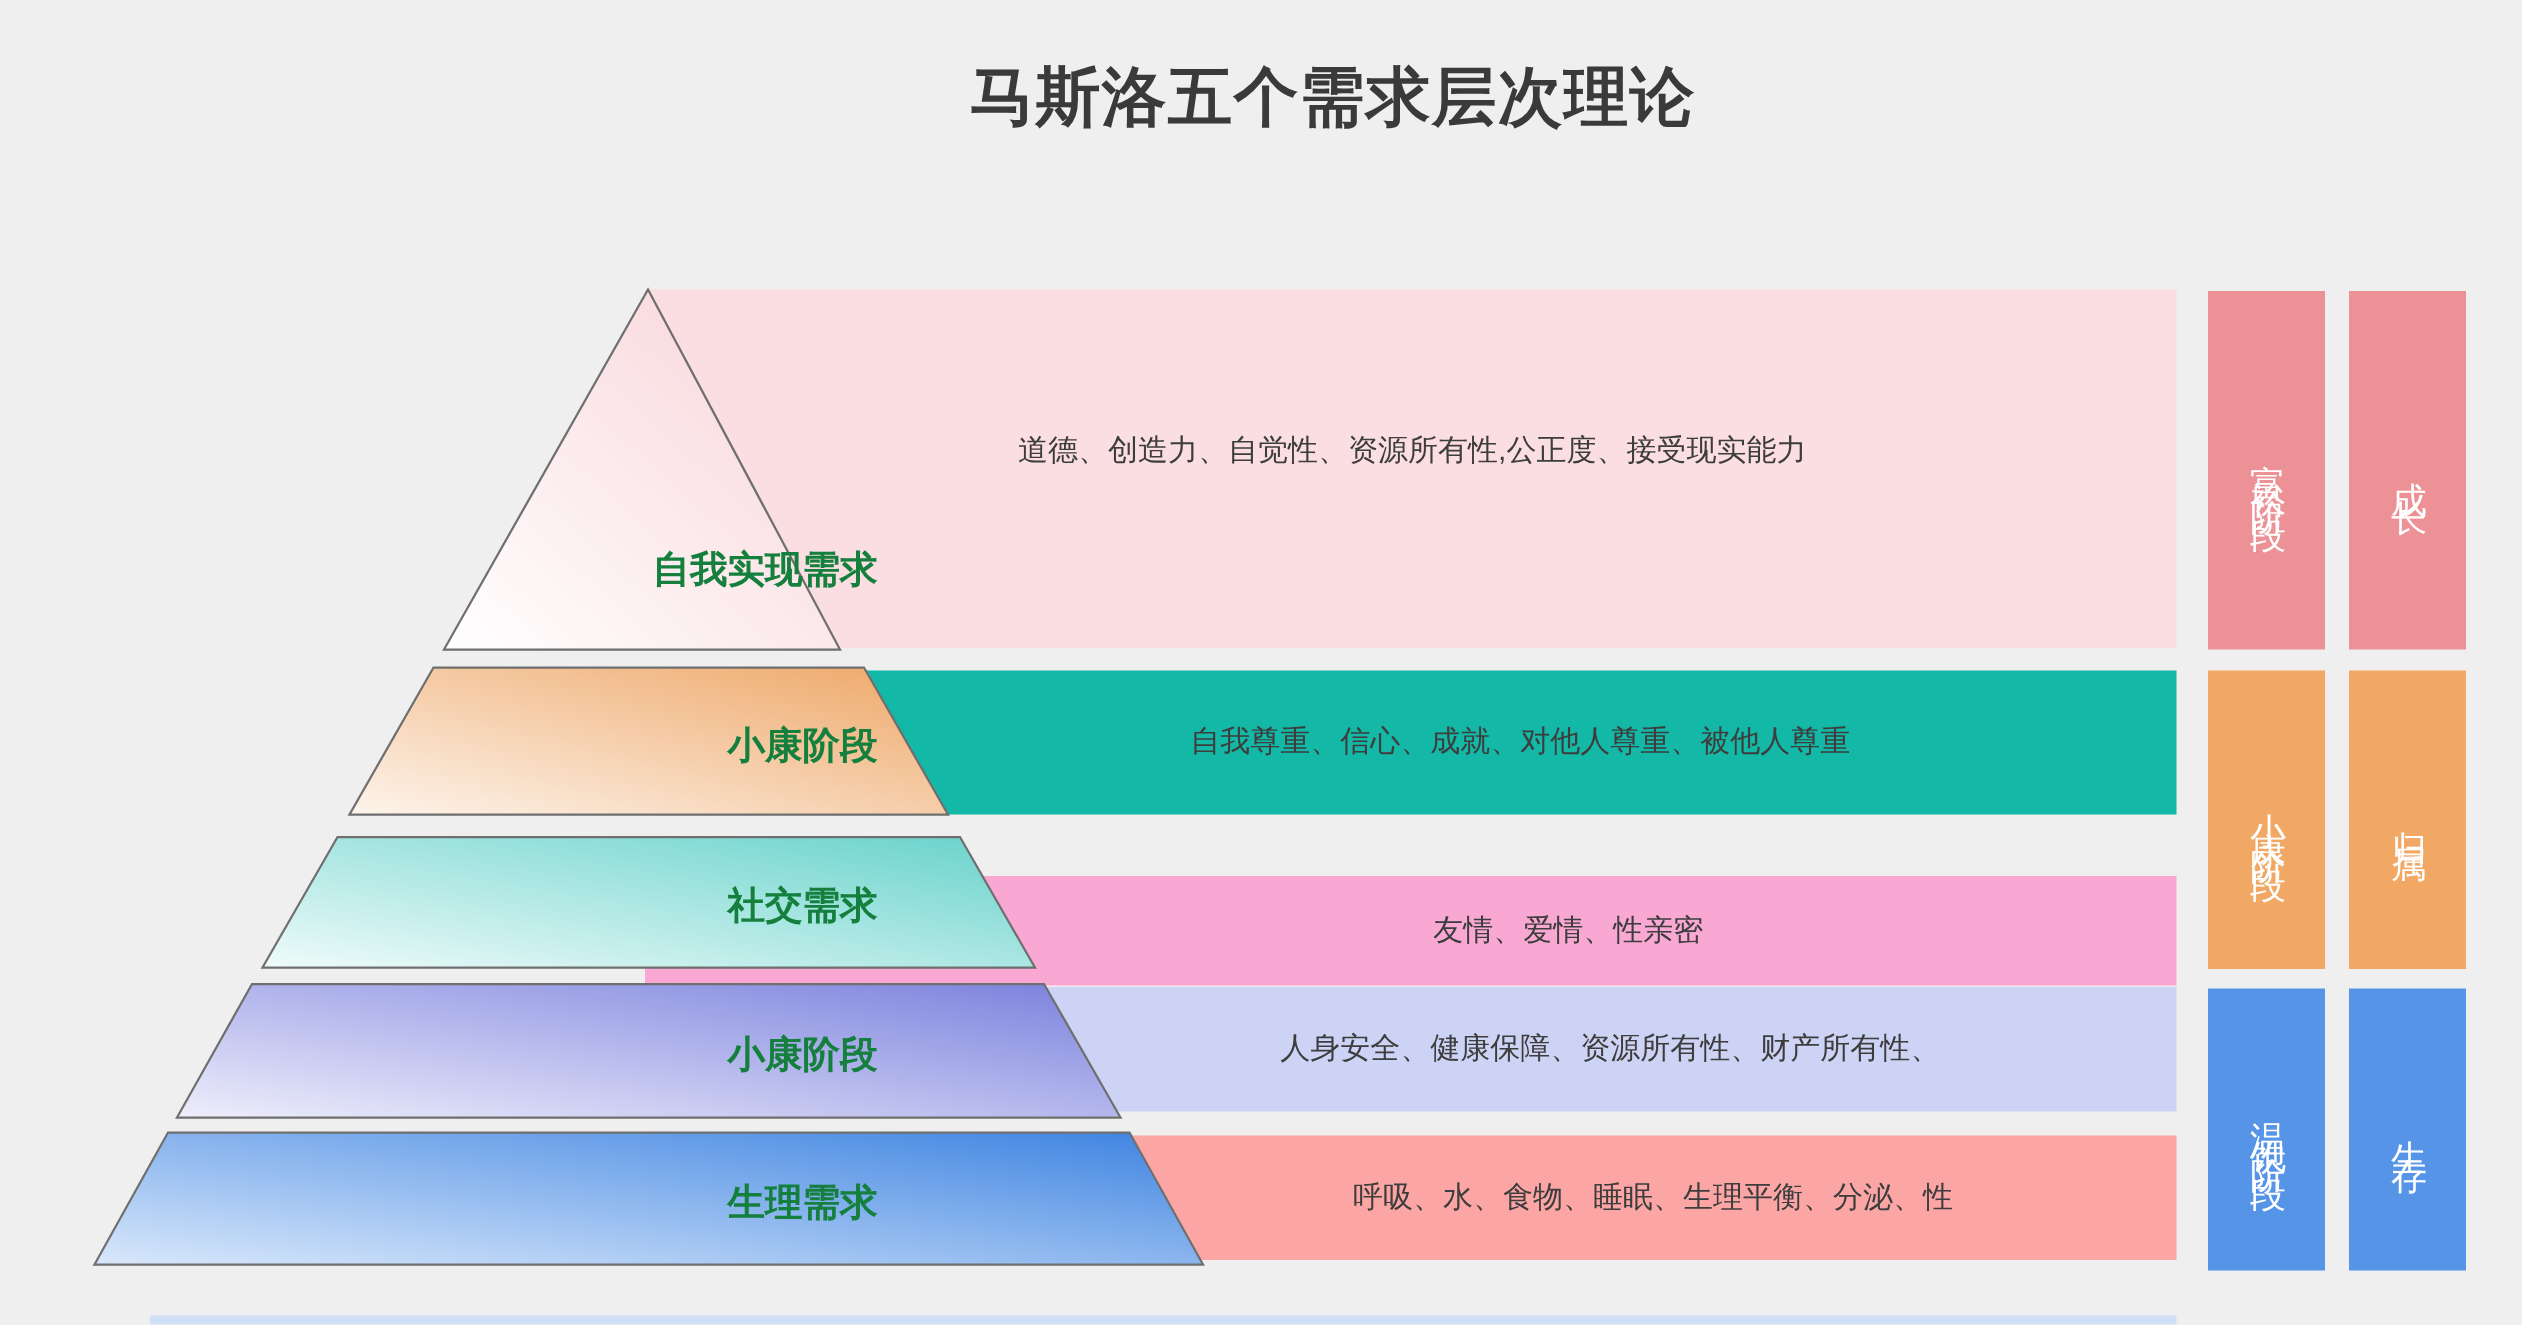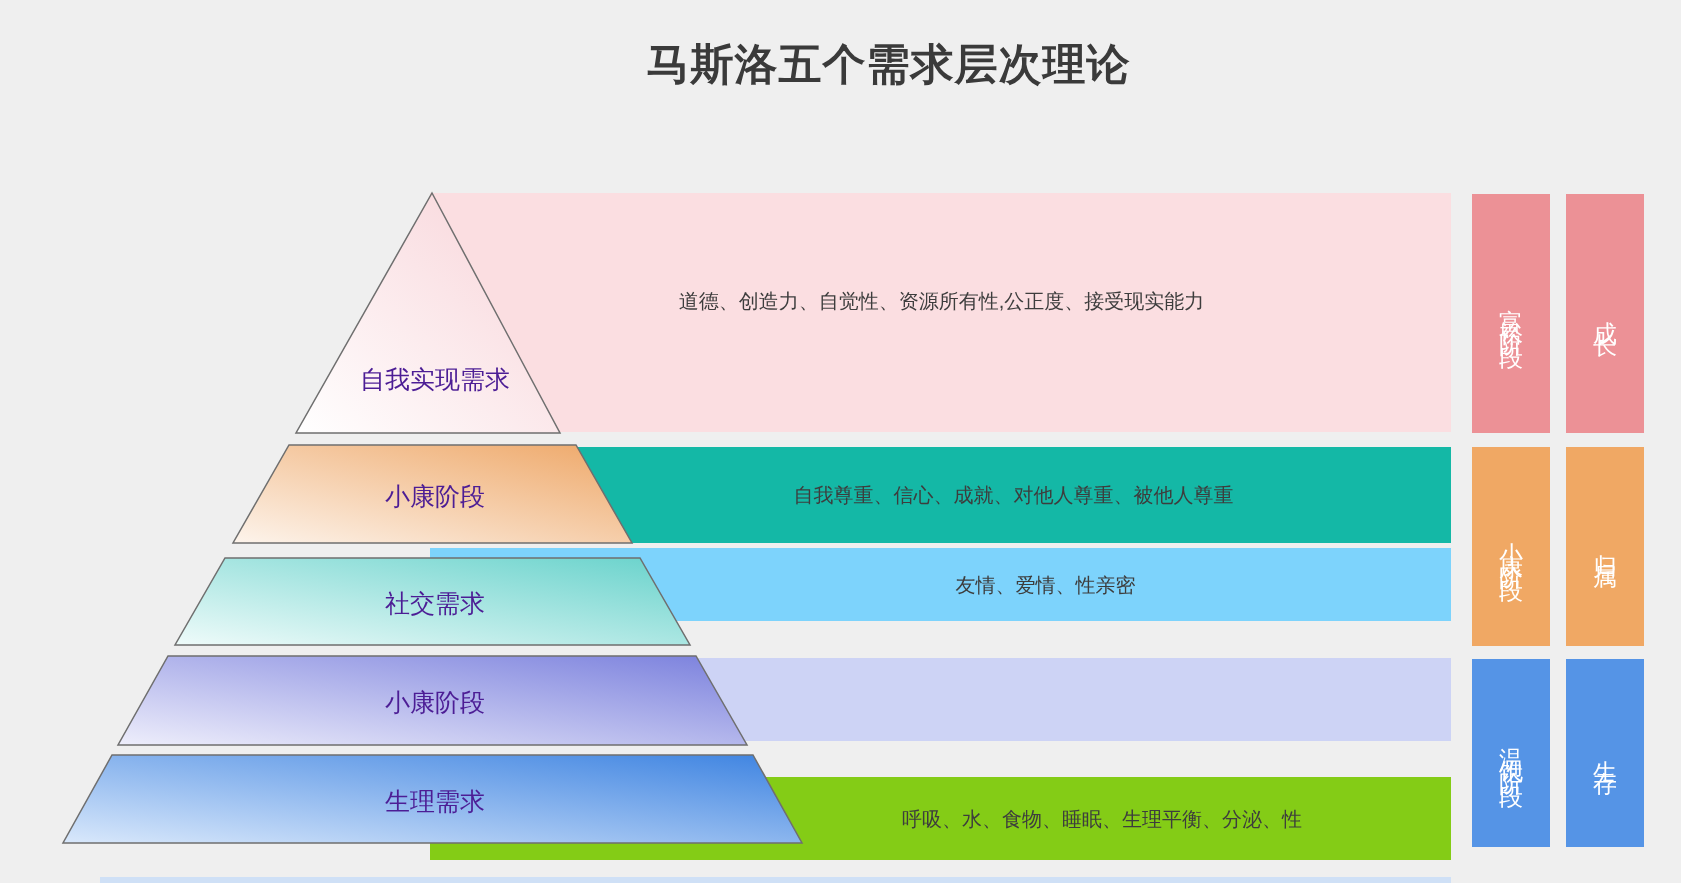--- a/index.html
+++ b/index.html
@@ -17,32 +17,32 @@
   
   .band{position:absolute;left:430px;width:1021px;}
   .band .desc{
     position:absolute;right:0;top:50%;transform:translateY(-50%);
     text-align:center;font-size:20px;color:#3d3d3d;line-height:27px;
   }
   #band1{top:193px;height:239px;background:#fbdee1;}
   #band1 .desc{left:2px;top:45%;}
   #band2{top:447px;height:96px;background:#14b8a6;}
   #band2 .desc{left:146px;}
-  #band3{top:548px;height:73px;background:#7dd3fc;}
+  #band3{top:584px;height:73px;background:#f9a8d4;}
   #band3 .desc{left:210px;}
   #band4{top:658px;height:83px;background:#cdd3f5;}
   #band4 .desc{left:266px;}
-  #band5{top:777px;height:83px;background:#84cc16;}
+  #band5{top:757px;height:83px;background:#fca5a5;}
   #band5 .desc{left:323px;}
   
   svg.pyramid{position:absolute;left:0;top:0;}
   
   .level-label{
-    position:absolute;left:285px;width:300px;text-align:center;
-    font-size:25px;font-weight:normal;color:#4c1d95;
+    position:absolute;left:285px;width:300px;text-align:right;
+    font-size:25px;font-weight:bold;color:#15803d;
   }
   #label1{top:363px;}
   #label2{top:480px;}
   #label3{top:587px;}
   #label4{top:686px;}
   #label5{top:785px;}
   
   .cell{
     position:absolute;width:78px;
     display:flex;align-items:center;justify-content:center;
@@ -71,20 +71,21 @@
   <div class="desc">道德、创造力、自觉性、资源所有性,公正度、接受现实能力</div>
 </div>
 <div class="band" id="band2">
   <div class="desc">自我尊重、信心、成就、对他人尊重、被他人尊重</div>
 </div>
 <div class="band" id="band3">
   <div class="desc">友情、爱情、性亲密</div>
 </div>
 <div class="band" id="band4">
   <div class="desc">
+    <div>人身安全、健康保障、资源所有性、财产所有性、</div>
   </div>
 </div>
 <div class="band" id="band5">
   <div class="desc">呼吸、水、食物、睡眠、生理平衡、分泌、性</div>
 </div>
 
 <svg class="pyramid" width="1681" height="883" viewBox="0 0 1681 883">
   <defs>
     <linearGradient id="grad1" x1="0%" y1="100%" x2="100%" y2="0%">
       <stop offset="0%" stop-color="#ffffff"></stop>

